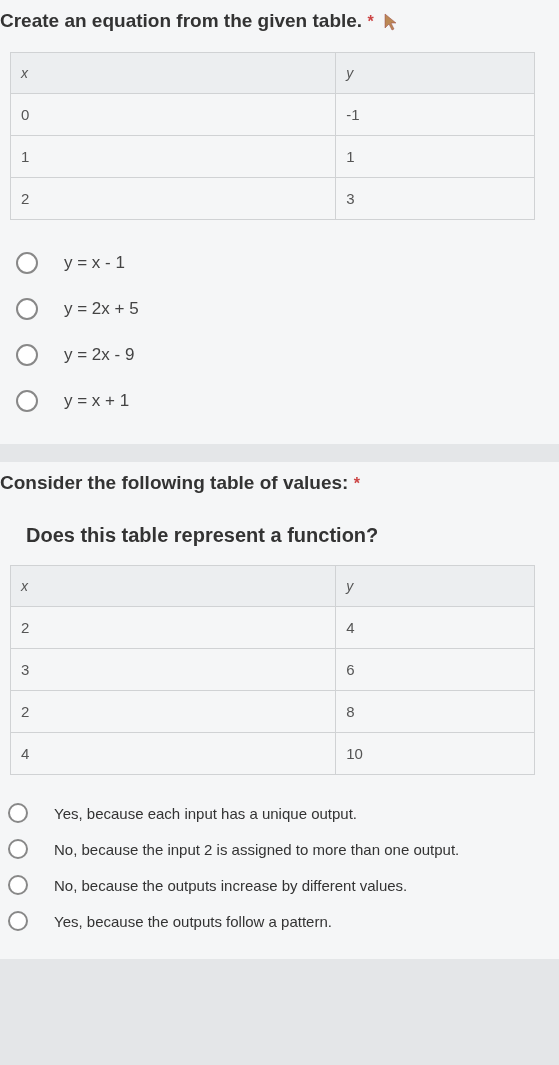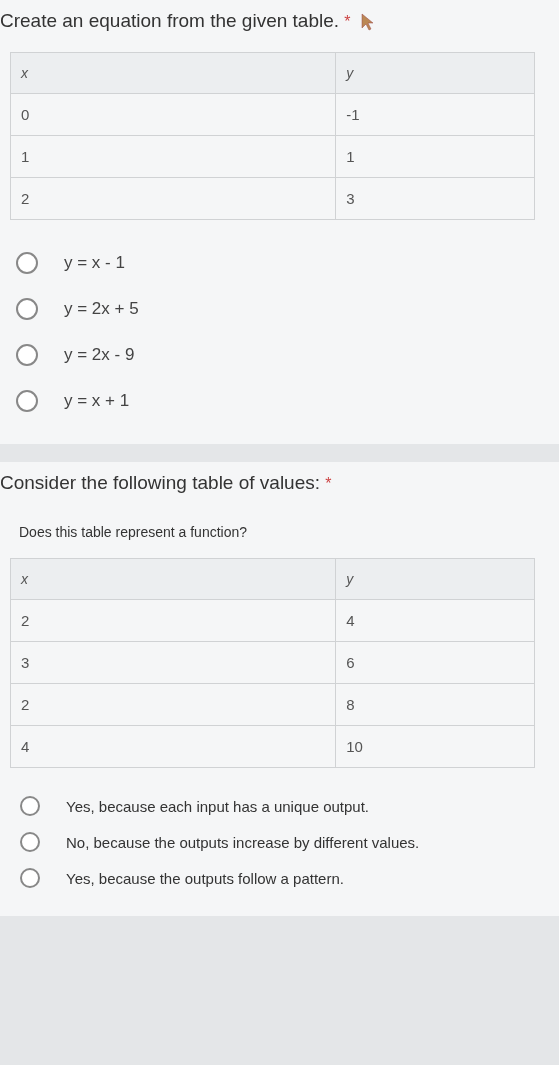--- a/index.html
+++ b/index.html
@@ -15,31 +15,31 @@
     }
     .question-block {
       background: #f5f6f7;
       margin-bottom: 18px;
       padding-bottom: 20px;
     }
     .question-title {
       font-size: 19px;
       color: #333;
       padding: 10px 8px 20px 0;
-      font-weight: 400;
+      font-weight: 700;
     }
     .required {
       color: #c44;
       font-size: 16px;
     }
     .sub-question {
-      font-size: 14px;
-      color: #333;
-      padding: 10px 8px 18px 19px;
-      font-weight: 400;
+      font-size: 20px;
+      color: #333;
+      padding: 10px 8px 18px 26px;
+      font-weight: 700;
     }
     .cursor-icon {
       display: inline-block;
       position: relative;
       width: 16px;
       height: 20px;
       vertical-align: middle;
       margin-left: 4px;
     }
     .cursor-icon svg {
@@ -74,21 +74,21 @@
     .y-col {
       width: 38%;
     }
     .option-row {
       display: flex;
       align-items: center;
       padding: 12px 16px;
       gap: 26px;
     }
     .option-row-q2 {
-      padding: 8px 20px;
+      padding: 8px 8px;
     }
     .radio {
       width: 22px;
       height: 22px;
       border: 2px solid #888;
       border-radius: 50%;
       flex-shrink: 0;
       background: #fff;
     }
     .radio-sm {
@@ -188,19 +188,23 @@
     </tr>
   </tbody>
     </table>
 
   <div class="option-row option-row-q2">
     <div class="radio radio-sm"></div>
     <span class="option-label-sm">Yes, because each input has a unique output.</span>
   </div>
   <div class="option-row option-row-q2">
     <div class="radio radio-sm"></div>
+    <span class="option-label-sm">No, because the input 2 is assigned to more than one output.</span>
+  </div>
+  <div class="option-row option-row-q2">
+    <div class="radio radio-sm"></div>
     <span class="option-label-sm">No, because the outputs increase by different values.</span>
   </div>
   <div class="option-row option-row-q2">
     <div class="radio radio-sm"></div>
     <span class="option-label-sm">Yes, because the outputs follow a pattern.</span>
   </div>
 </div>
 
 </body></html>

